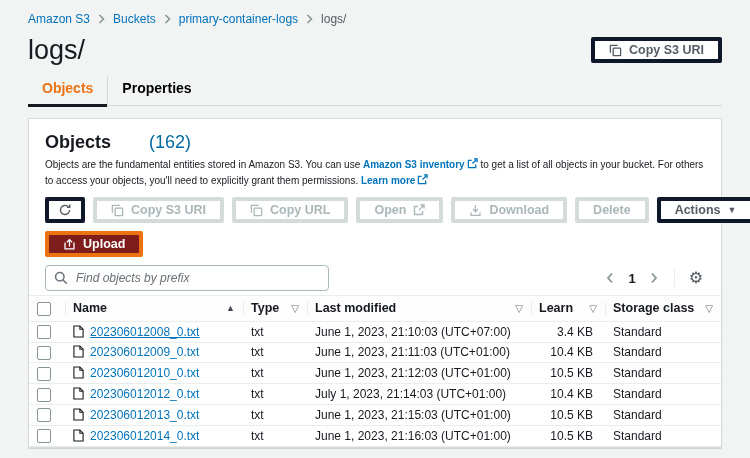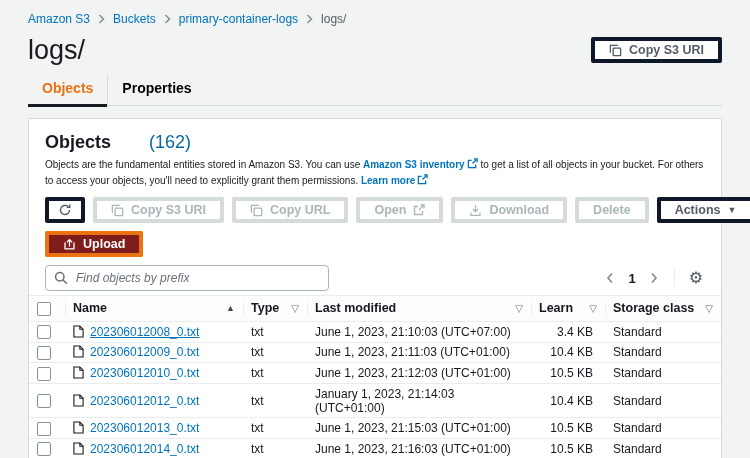--- a/index.html
+++ b/index.html
@@ -378,21 +378,21 @@
                 <span class="file-glyph">
                   <svg width="11" height="13" viewBox="0 0 12 14" fill="none" stroke="#16191f" stroke-width="1.2">
                     <path d="M1 1h6.5L11 4.5V13H1z"></path>
                     <path d="M7.5 1v3.5H11"></path>
                   </svg>
                 </span>
                 <a href="#">202306012012_0.txt</a>
               </span>
             </td>
           <td>txt</td>
-          <td>January 1, 2023, 21:14:03 (UTC+01:00)</td>
+          <td>July 1, 2023, 21:14:03 (UTC+01:00)</td>
           <td class="td-size">10.4 KB</td>
           <td>Standard</td>
         </tr>
         <tr>
           <td><span class="checkbox"></span></td>
           <td>
               <span class="name-cell">
                 <span class="file-glyph">
                   <svg width="11" height="13" viewBox="0 0 12 14" fill="none" stroke="#16191f" stroke-width="1.2">
                     <path d="M1 1h6.5L11 4.5V13H1z"></path>

